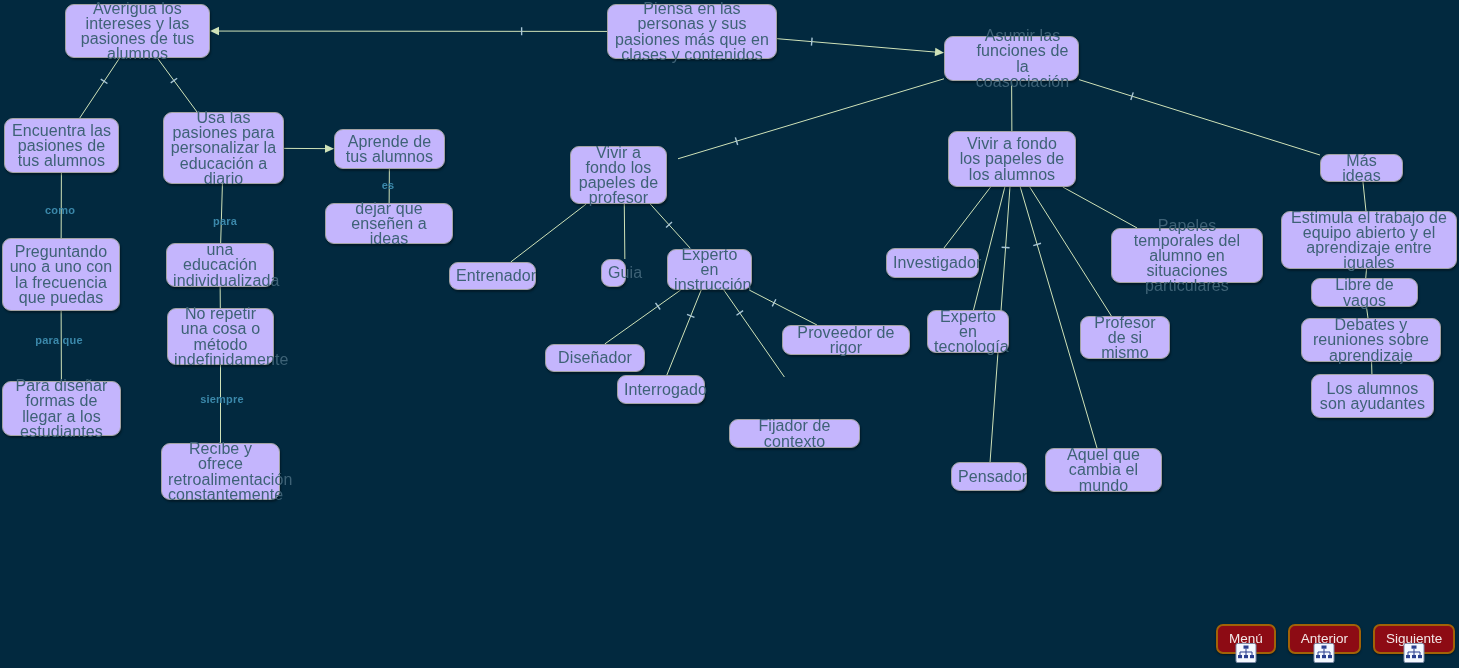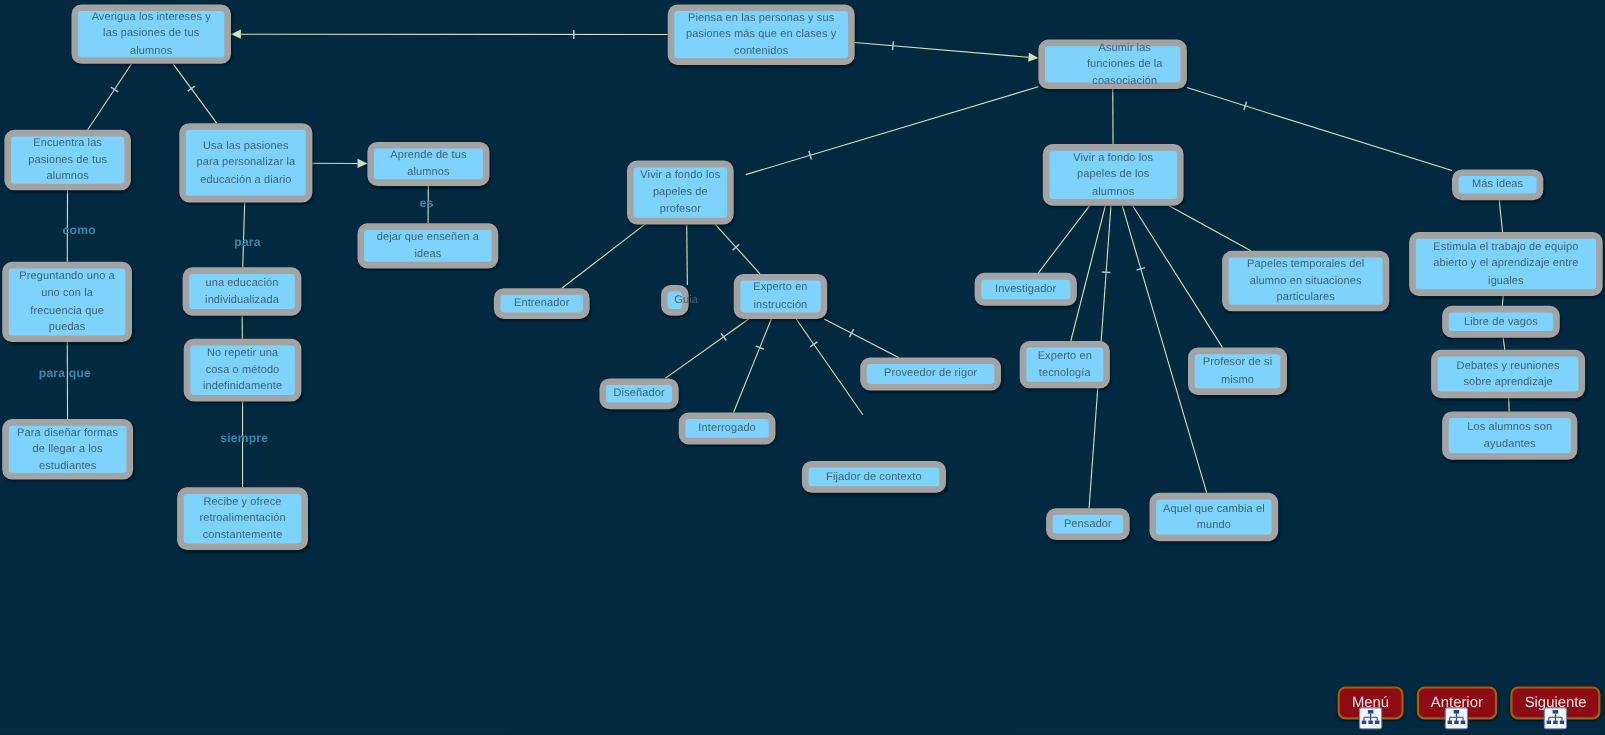--- a/index.html
+++ b/index.html
@@ -19,26 +19,26 @@
   #edge-layer {
     position: absolute;
     left: 0; top: 0;
     width: 1459px;
     height: 668px;
     pointer-events: none;
   }
   .node {
     position: absolute;
     box-sizing: border-box;
-    background: #7dd3fc;
-    border: 6px solid #a3a3a3;
+    background: #c4b5fd;
+    border: 1px solid #a3a3a3;
     border-radius: 9px;
     box-shadow: 1px 2px 2px rgba(0,0,0,0.35);
     color: #3e6276;
-    font-size: 10px;
+    font-size: 16px;
     line-height: 15.2px;
     text-align: center;
     display: flex;
     align-items: center;
     justify-content: center;
     padding: 3px 6px;
     letter-spacing: 0.1px;
   }
   .node span { display: block; width: 100%; }
   .edge-label {
@@ -246,21 +246,21 @@
       </div>
       <div class="node" style="left: 449px; top: 262px; width: 87px; height: 28px;">
         <span>Entrenador</span>
       </div>
       <div class="node" style="left: 601px; top: 259px; width: 25px; height: 28px;">
         <span>Guia</span>
       </div>
       <div class="node" style="left: 667px; top: 249px; width: 85px; height: 41px;">
         <span>Experto en instrucción</span>
       </div>
-      <div class="node" style="left: 545px; top: 344px; width: 72px; height: 28px; align-items: center;">
+      <div class="node" style="left: 545px; top: 344px; width: 100px; height: 28px; align-items: center;">
         <span>Diseñador</span>
       </div>
       <div class="node" style="left: 617px; top: 375px; width: 88px; height: 29px;">
         <span>Interrogado</span>
       </div>
       <div class="node" style="left: 729px; top: 375px; width: 131px; height: 29px; margin-top: 44px;">
         <span>Fijador de contexto</span>
       </div>
       <div class="node" style="left: 782px; top: 325px; width: 128px; height: 30px;">
         <span>Proveedor de rigor</span>
@@ -291,21 +291,21 @@
       </div>
       <div class="node" style="left: 1301px; top: 318px; width: 140px; height: 44px;">
         <span>Debates y reuniones sobre aprendizaje</span>
       </div>
       <div class="node" style="left: 1311px; top: 374px; width: 123px; height: 44px;">
         <span>Los alumnos son ayudantes</span>
       </div>
     </div>
   <div id="label-layer">
       <div class="edge-label" style="left: 348px; top: 179px; width: 80px;">es</div>
-      <div class="edge-label" style="left: 32px; top: 204px; width: 80px;">como</div>
+      <div class="edge-label" style="left: 20px; top: 204px; width: 80px;">como</div>
       <div class="edge-label" style="left: 185px; top: 215px; width: 80px;">para</div>
       <div class="edge-label" style="left: 19px; top: 334px; width: 80px;">para que</div>
       <div class="edge-label" style="left: 182px; top: 393px; width: 80px;">siempre</div>
     </div>
 
   <div id="navbar" style="left: 1216px; top: 624px;">
       <div class="navbtn"><span>Menú</span><span class="navicon">
           <svg width="19" height="18" viewBox="0 0 19 18">
             <rect x="7" y="1.5" width="5" height="3.2" fill="#2a3f8f"></rect>
             <line x1="9.5" y1="4.7" x2="9.5" y2="8" stroke="#2a3f8f" stroke-width="1"></line>

